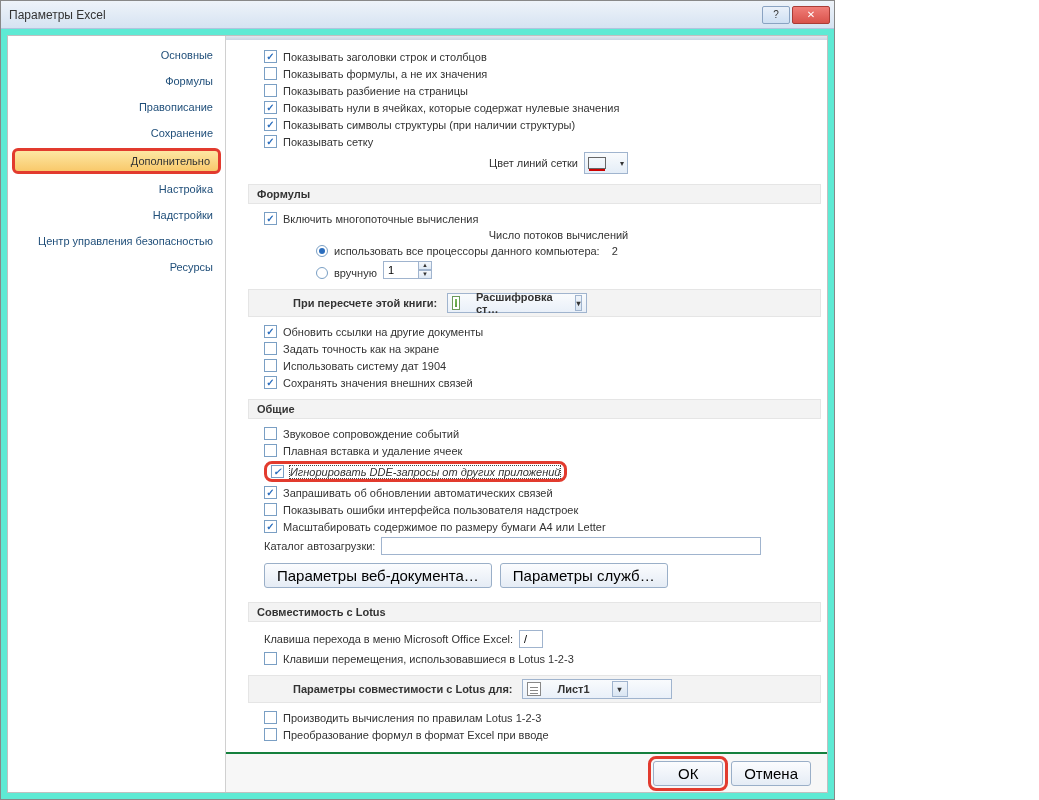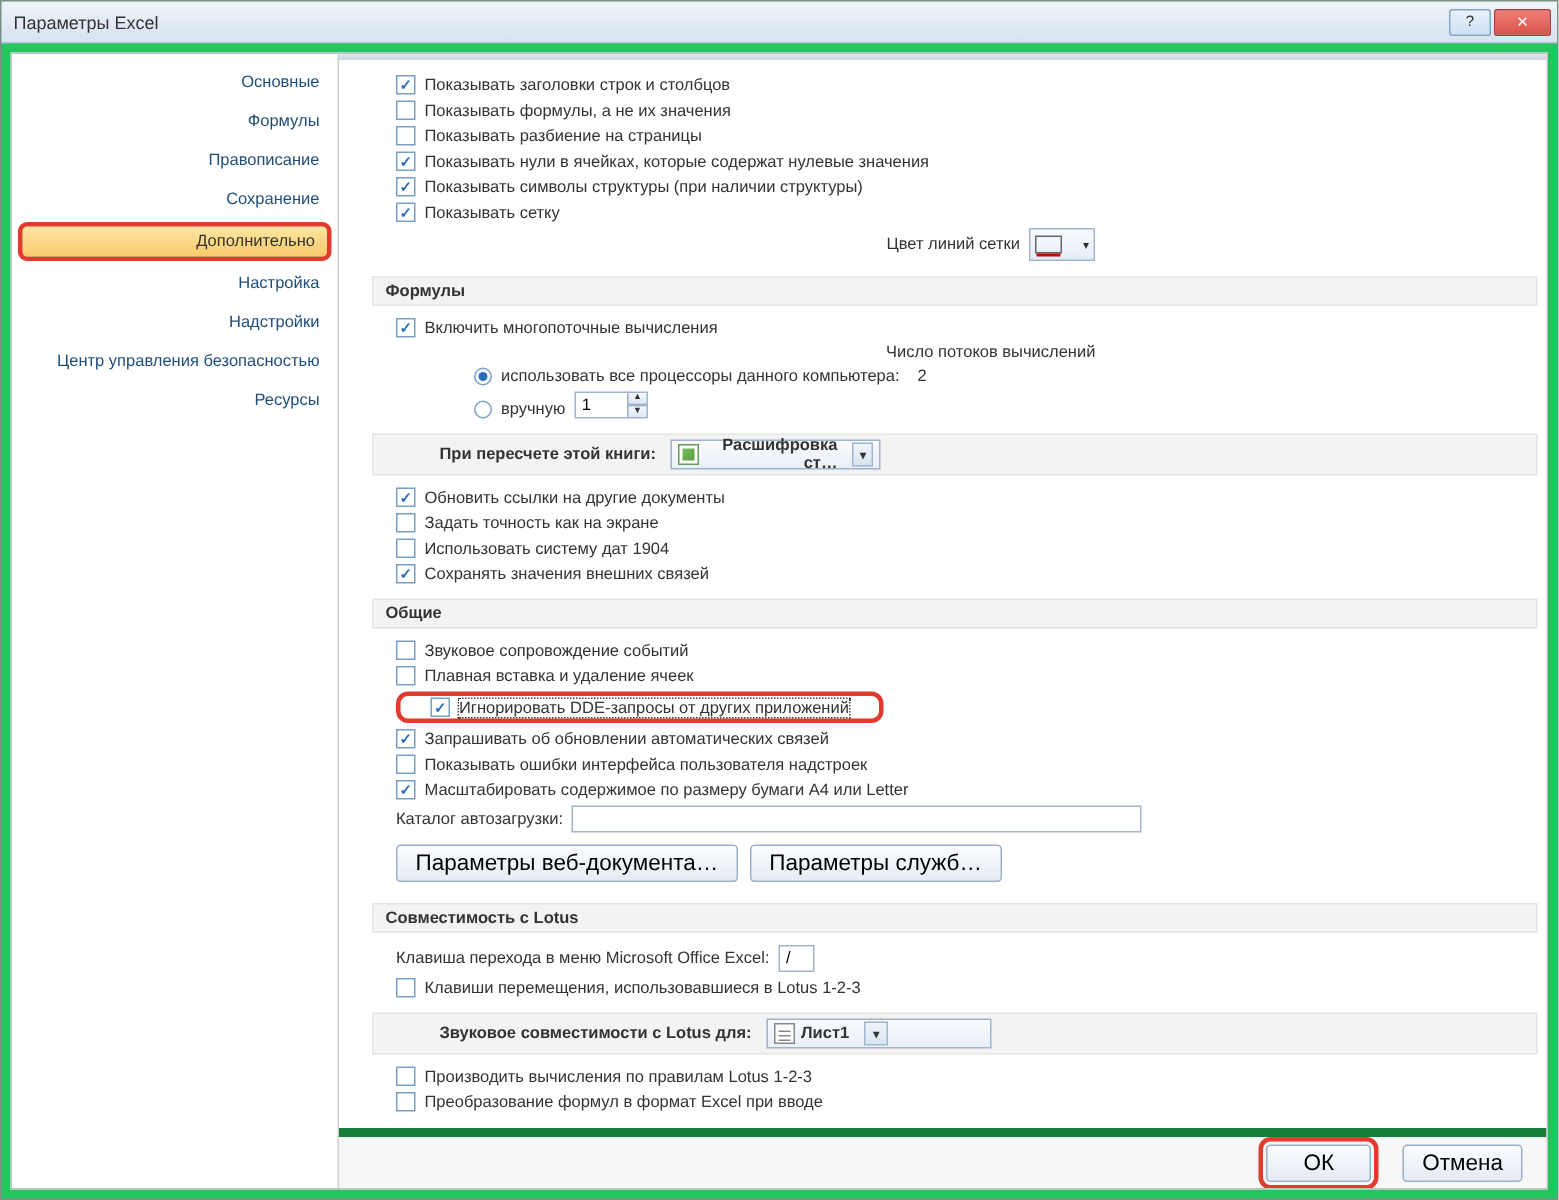--- a/index.html
+++ b/index.html
@@ -6,26 +6,26 @@
 body {
   font-family: "Segoe UI", Tahoma, sans-serif;
   font-size: 11px;
   background: #fff;
   color: #333;
   width: 1039px;
   height: 800px;
   overflow: hidden;
 }
 .window {
-  width: 1039px;
+  width: 835px;
   height: 800px;
   border: 1px solid #888;
   display: flex;
   flex-direction: column;
-  background: #22c55e;
+  background: #5eead4;
 }
 .titlebar {
   height: 28px;
   background: linear-gradient(to bottom, #eef3f9, #d6e3f2);
   border-bottom: 1px solid #b0c4de;
   display: flex;
   align-items: center;
   padding: 0 4px 0 8px;
 }
 .titlebar .title { flex: 1; font-size: 12px; color: #333; }
@@ -143,22 +143,21 @@
 }
 .color-swatch { width: 18px; height: 12px; border: 1px solid #666; position: relative; }
 .color-swatch::after { content:""; position:absolute; bottom:-3px; left:0; right:0; height:2px; background:#c00; }
 .dd-arrow { font-size: 8px; }
 .combo {
   height: 20px;
   border: 1px solid #a0b4ce;
   background: linear-gradient(to bottom, #f9fbfd, #e9f0f9);
   display: inline-flex; align-items: center;
   padding: 0 4px;
-  gap: 4px;
-  text-align: right;
+  gap: 16px;
 }
 .combo .dd-btn {
   width: 16px; height: 16px;
   border: 1px solid #a0b4ce;
   background: linear-gradient(to bottom, #f0f5fb, #d9e5f2);
   display: flex; align-items: center; justify-content: center;
   font-size: 8px;
   margin-left: 6px;
 }
 .book-icon {
@@ -181,44 +180,45 @@
   border: 1px solid #9aafc8;
   background: linear-gradient(to bottom, #fbfcfe, #e5ecf5);
   font-size: 15px;
   border-radius: 3px;
   cursor: pointer;
 }
 .btn-row { display: flex; gap: 8px; padding: 6px 0 6px 16px; }
 .highlight-red {
   border: 3px solid #e23b2e;
   border-radius: 8px;
-  padding: 1px 20px;
+  padding: 1px 4px;
   display: inline-flex;
   align-items: center;
   gap: 6px;
+  font-style: italic;
 }
 .dotted-focus {
   outline: 1px dotted #444;
   outline-offset: 0px;
 }
 .text-input {
   height: 18px;
   border: 1px solid #a0b4ce;
   padding: 0 4px;
   font-size: 11px;
   background: #fff;
 }
 .footer {
   height: 40px;
-  border-top: 6px solid #15803d;
+  border-top: 2px solid #15803d;
   display: flex;
   align-items: center;
   justify-content: flex-end;
   padding: 0 16px;
-  gap: 16px;
+  gap: 3px;
   background: #f7f7f7;
 }
 .ok-hl {
   border: 3px solid #e23b2e;
   border-radius: 8px;
   padding: 2px;
 }
 .scrollbar-top {
   height: 4px;
   background: linear-gradient(to bottom,#e0e6ee,#cbd6e4);
@@ -375,21 +375,21 @@
         <div class="row">
           <span class="lbl">Клавиша перехода в меню Microsoft Office Excel:</span>
           <input class="text-input" style="width: 24px;" value="/">
         </div>
         <div class="row">
           <span class="chk"></span>
           <span class="lbl">Клавиши перемещения, использовавшиеся в Lotus 1-2-3</span>
         </div>
 
         <div class="section-header inline">
-          <span>Звуковое совместимости с Lotus для:</span>
+          <span>Параметры совместимости с Lotus для:</span>
           <span class="combo" style="width:150px;">
             <span class="sheet-icon"></span>
             <span>Лист1</span>
             <span class="dd-btn">▾</span>
           </span>
         </div>
         <div class="row">
           <span class="chk"></span>
           <span class="lbl">Производить вычисления по правилам Lotus 1-2-3</span>
         </div>

